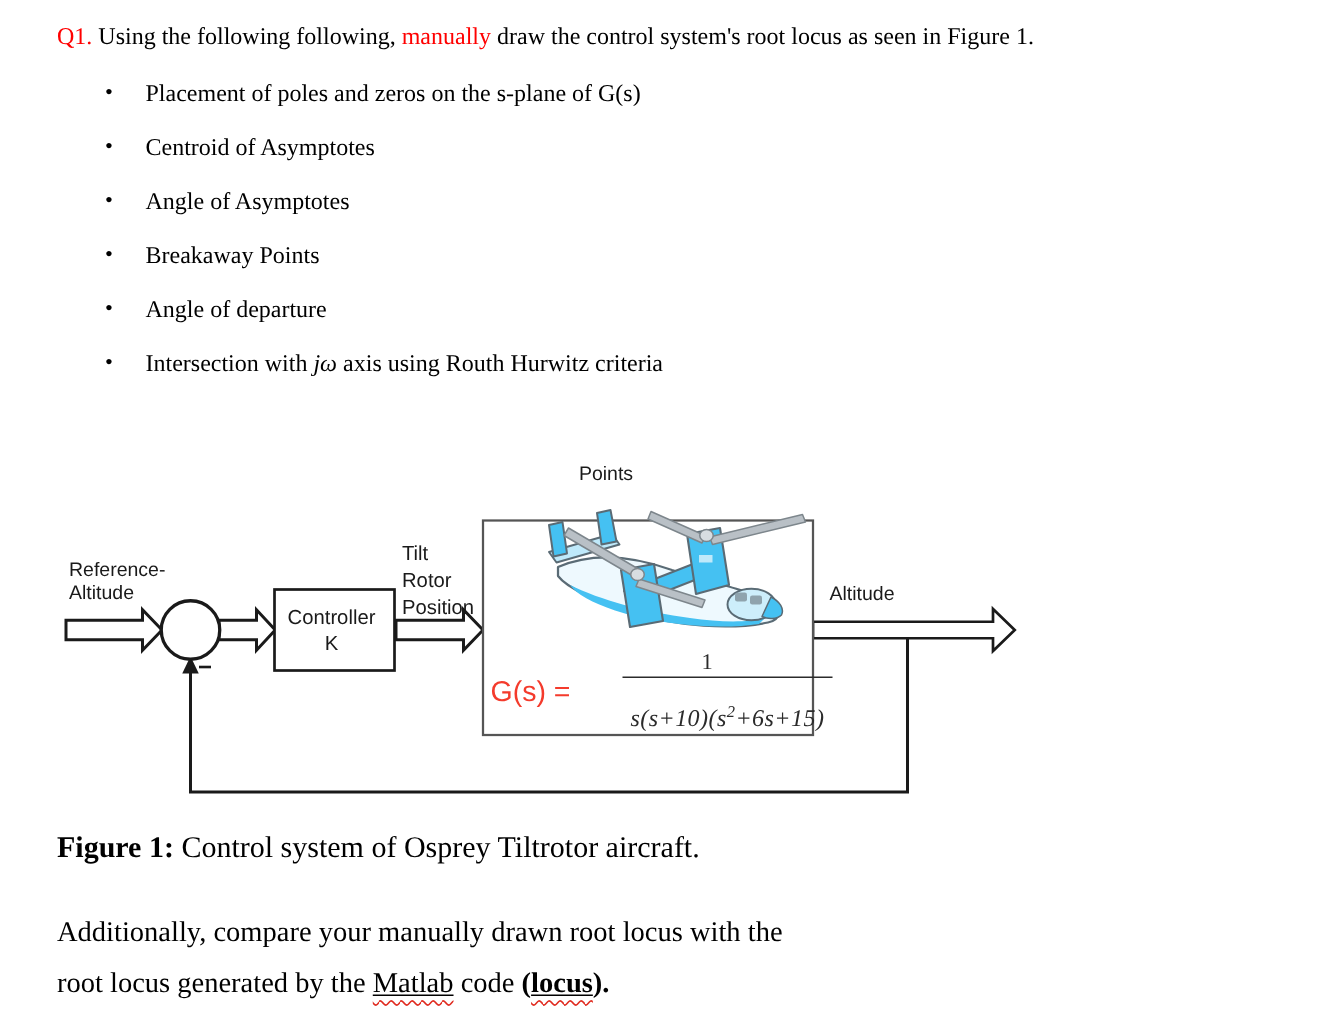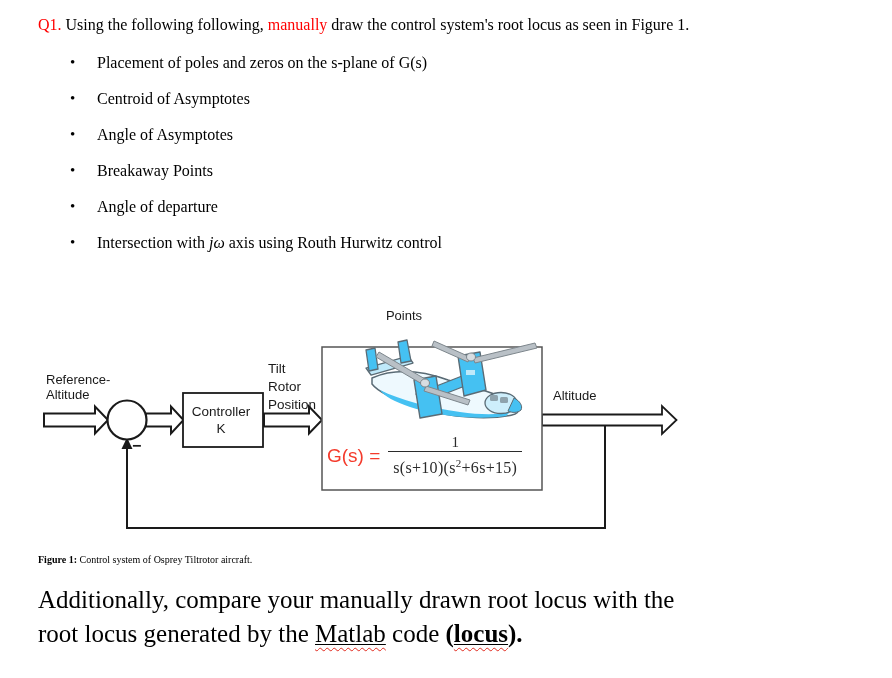--- a/index.html
+++ b/index.html
@@ -26,27 +26,27 @@
   .lbl-alt{left:553px;top:88px;}
   .lbl-minus{left:132px;top:138px;font-size:16px;font-weight:700;}
   
   .formula{position:absolute;left:327px;top:134px;display:flex;align-items:center;}
   .gs{font-family:"Liberation Sans","DejaVu Sans",sans-serif;font-size:19px;
       color:#f43b2c;margin-right:8px;white-space:pre;}
   .frac{display:inline-flex;flex-direction:column;align-items:center;
         font-family:"Liberation Serif","DejaVu Serif",serif;color:#2b2b2b;}
   .num{font-size:15px;line-height:17px;padding:0 2px;}
   .den{border-top:1.6px solid #2b2b2b;font-size:16px;line-height:20px;
-       padding:1px 5px 0 5px;letter-spacing:0.3px;}
+       font-style:italic;padding:13px 5px 0 5px;letter-spacing:0.3px;margin-left:27px;}
   .den sup{font-size:11px;}
   
-  .caption{left:38px;top:554px;font-size:10px;}
+  .caption{left:38px;top:554px;font-size:20px;}
   .bold{font-weight:700;}
   
-  .closing{left:38px;top:583px;width:820px;font-size:25px;line-height:34px;}
+  .closing{left:38px;top:605px;width:820px;font-size:19px;line-height:34px;}
   .u-line{text-decoration:underline;text-decoration-thickness:1px;text-underline-offset:2px;}
   .squiggle{text-decoration:underline wavy #e02b20;text-decoration-thickness:1px;
             text-underline-offset:5px;}
 </style>
 </head>
 <body>
 
 <div class="abs qline">
   <span class="red">Q1.</span><span> Using the following following, </span><span class="red">manually</span><span> draw the control system's root locus as seen in Figure 1.</span>
 </div>
@@ -66,21 +66,21 @@
 <div class="abs bullet-row" style="top:162px">
   <span class="bullet-glyph">•</span>
   <span class="bullet-text"><span>Breakaway Points</span><span class="math-it"></span><span></span></span>
 </div>
 <div class="abs bullet-row" style="top:198px">
   <span class="bullet-glyph">•</span>
   <span class="bullet-text"><span>Angle of departure</span><span class="math-it"></span><span></span></span>
 </div>
 <div class="abs bullet-row" style="top:234px">
   <span class="bullet-glyph">•</span>
-  <span class="bullet-text"><span>Intersection with </span><span class="math-it">jω</span><span> axis using Routh Hurwitz control</span></span>
+  <span class="bullet-text"><span>Intersection with </span><span class="math-it">jω</span><span> axis using Routh Hurwitz criteria</span></span>
 </div>
 
 <div id="diagram" class="abs">
   <svg width="892" height="250" viewBox="0 300 892 250">
 
     <g>
       <path d="M605,425.5 L605,528 L127,528 L127,444" fill="none" stroke="#1a1a1a" stroke-width="2"></path>
       <polygon points="127,437.5 121.5,449 132.5,449" fill="#1a1a1a"></polygon>
     </g>
 

